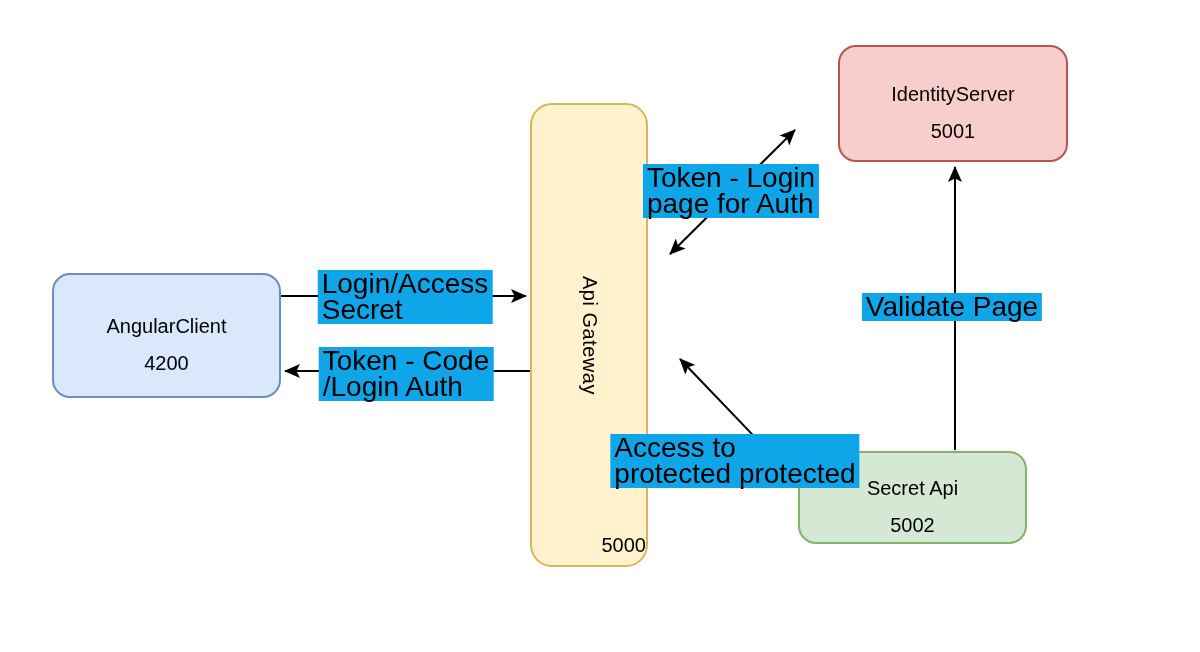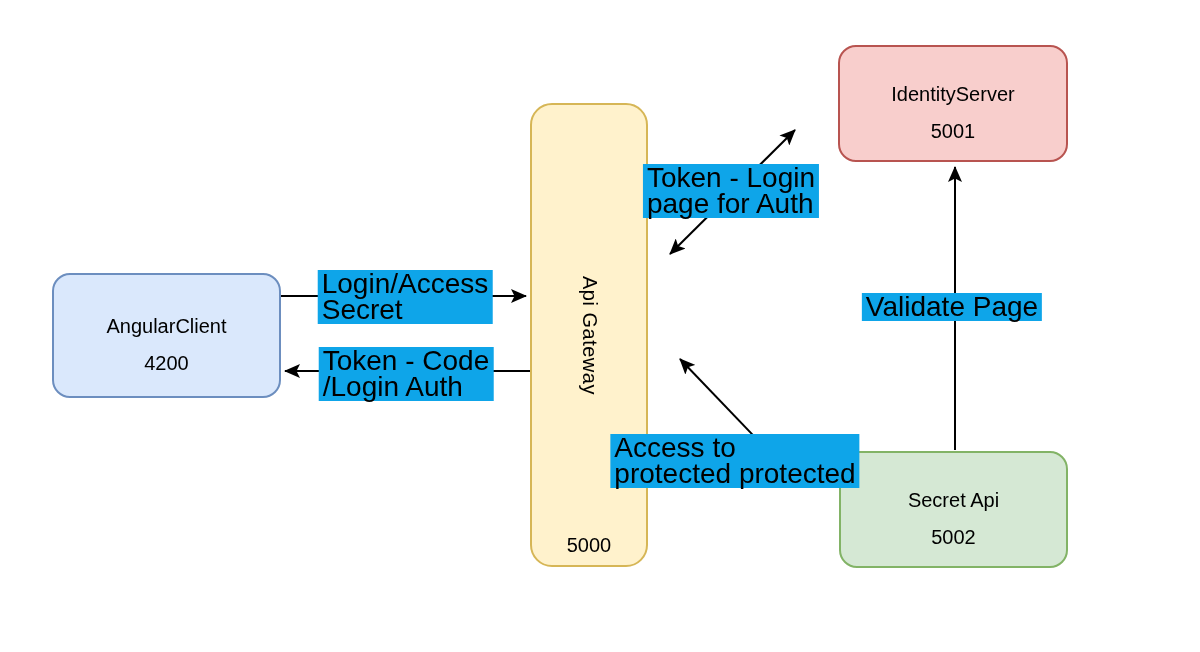--- a/index.html
+++ b/index.html
@@ -27,31 +27,31 @@
     flex-direction: column;
     align-items: center;
     justify-content: center;
     color: #000000;
     font-size: 20px;
   }
   .node.horizontal { padding-top: 18px; gap: 14px; }
   .node-angular-client  { left: 52px;  top: 273px; width: 229px; height: 125px; }
   .node-api-gateway     { left: 530px; top: 103px; width: 118px; height: 464px; border-radius: 22px; }
   .node-identity-server { left: 838px; top: 45px;  width: 230px; height: 117px; }
-  .node-secret-api      { left: 839px; top: 451px; width: 229px; height: 117px; }
+  .node-secret-api      { left: 798px; top: 451px; width: 229px; height: 93px; }
   .node-label, .node-port { white-space: nowrap; }
   .vertical-label {
     writing-mode: vertical-lr;
     text-orientation: mixed;
     letter-spacing: 0.5px;
   }
   .node-api-gateway .node-port {
     position: absolute;
     bottom: 8px; left: 0; right: 0;
-    text-align: center;
+    text-align: right;
   }
   .edge-label {
     position: absolute;
     transform: translate(-50%, -50%);
     background: #0ea5e9;
     font-size: 28px;
     line-height: 26px;
     color: #000000;
     white-space: nowrap;
     padding: 1px 4px;

